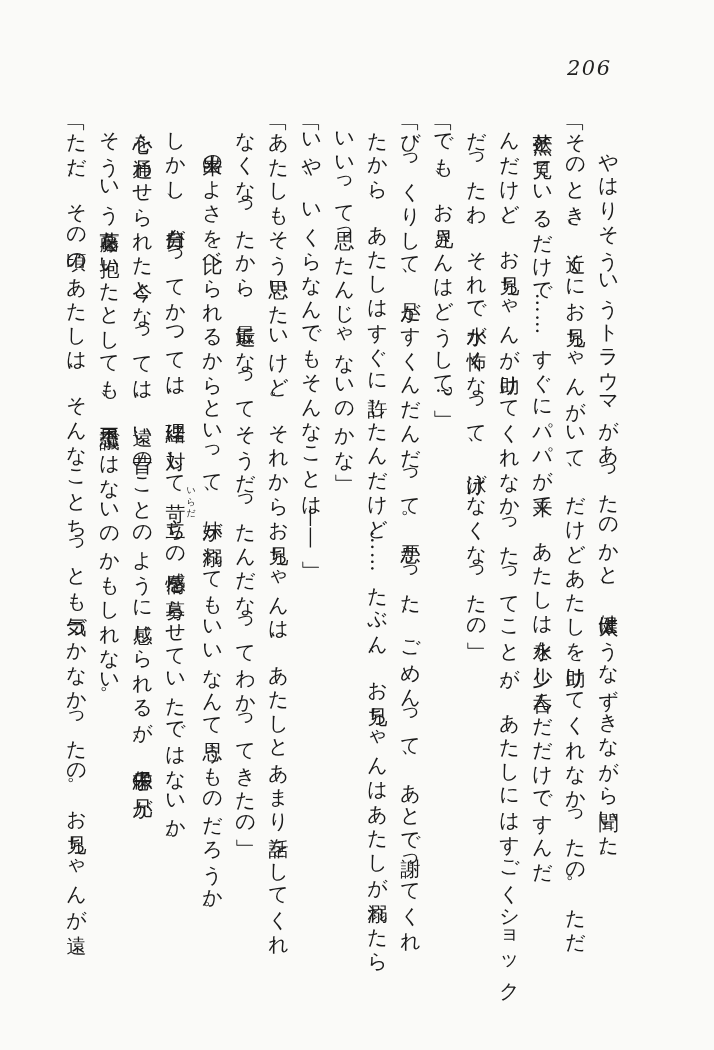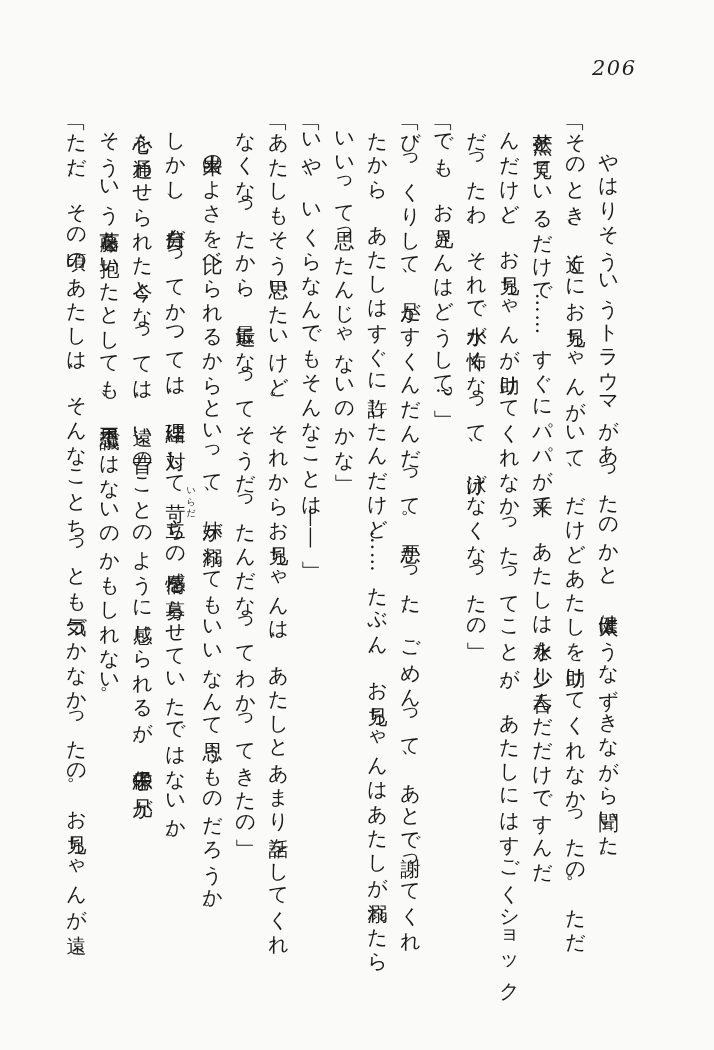--- a/index.html
+++ b/index.html
@@ -14,21 +14,21 @@
     position: relative;
     width: 714px;
     height: 1050px;
     background: #fafaf8;
     color: #1b1b1b;
     font-family: "DejaVu Serif", "Liberation Serif", serif;
   }
   .page-number {
     position: absolute;
     top: 56px;
-    left: 592px;
+    left: 567px;
     font-size: 21px;
     font-style: italic;
     letter-spacing: 1.5px;
     color: #222;
   }
   .text-block {
     position: absolute;
     top: 118px;
     right: 89px;
     height: 915px;

